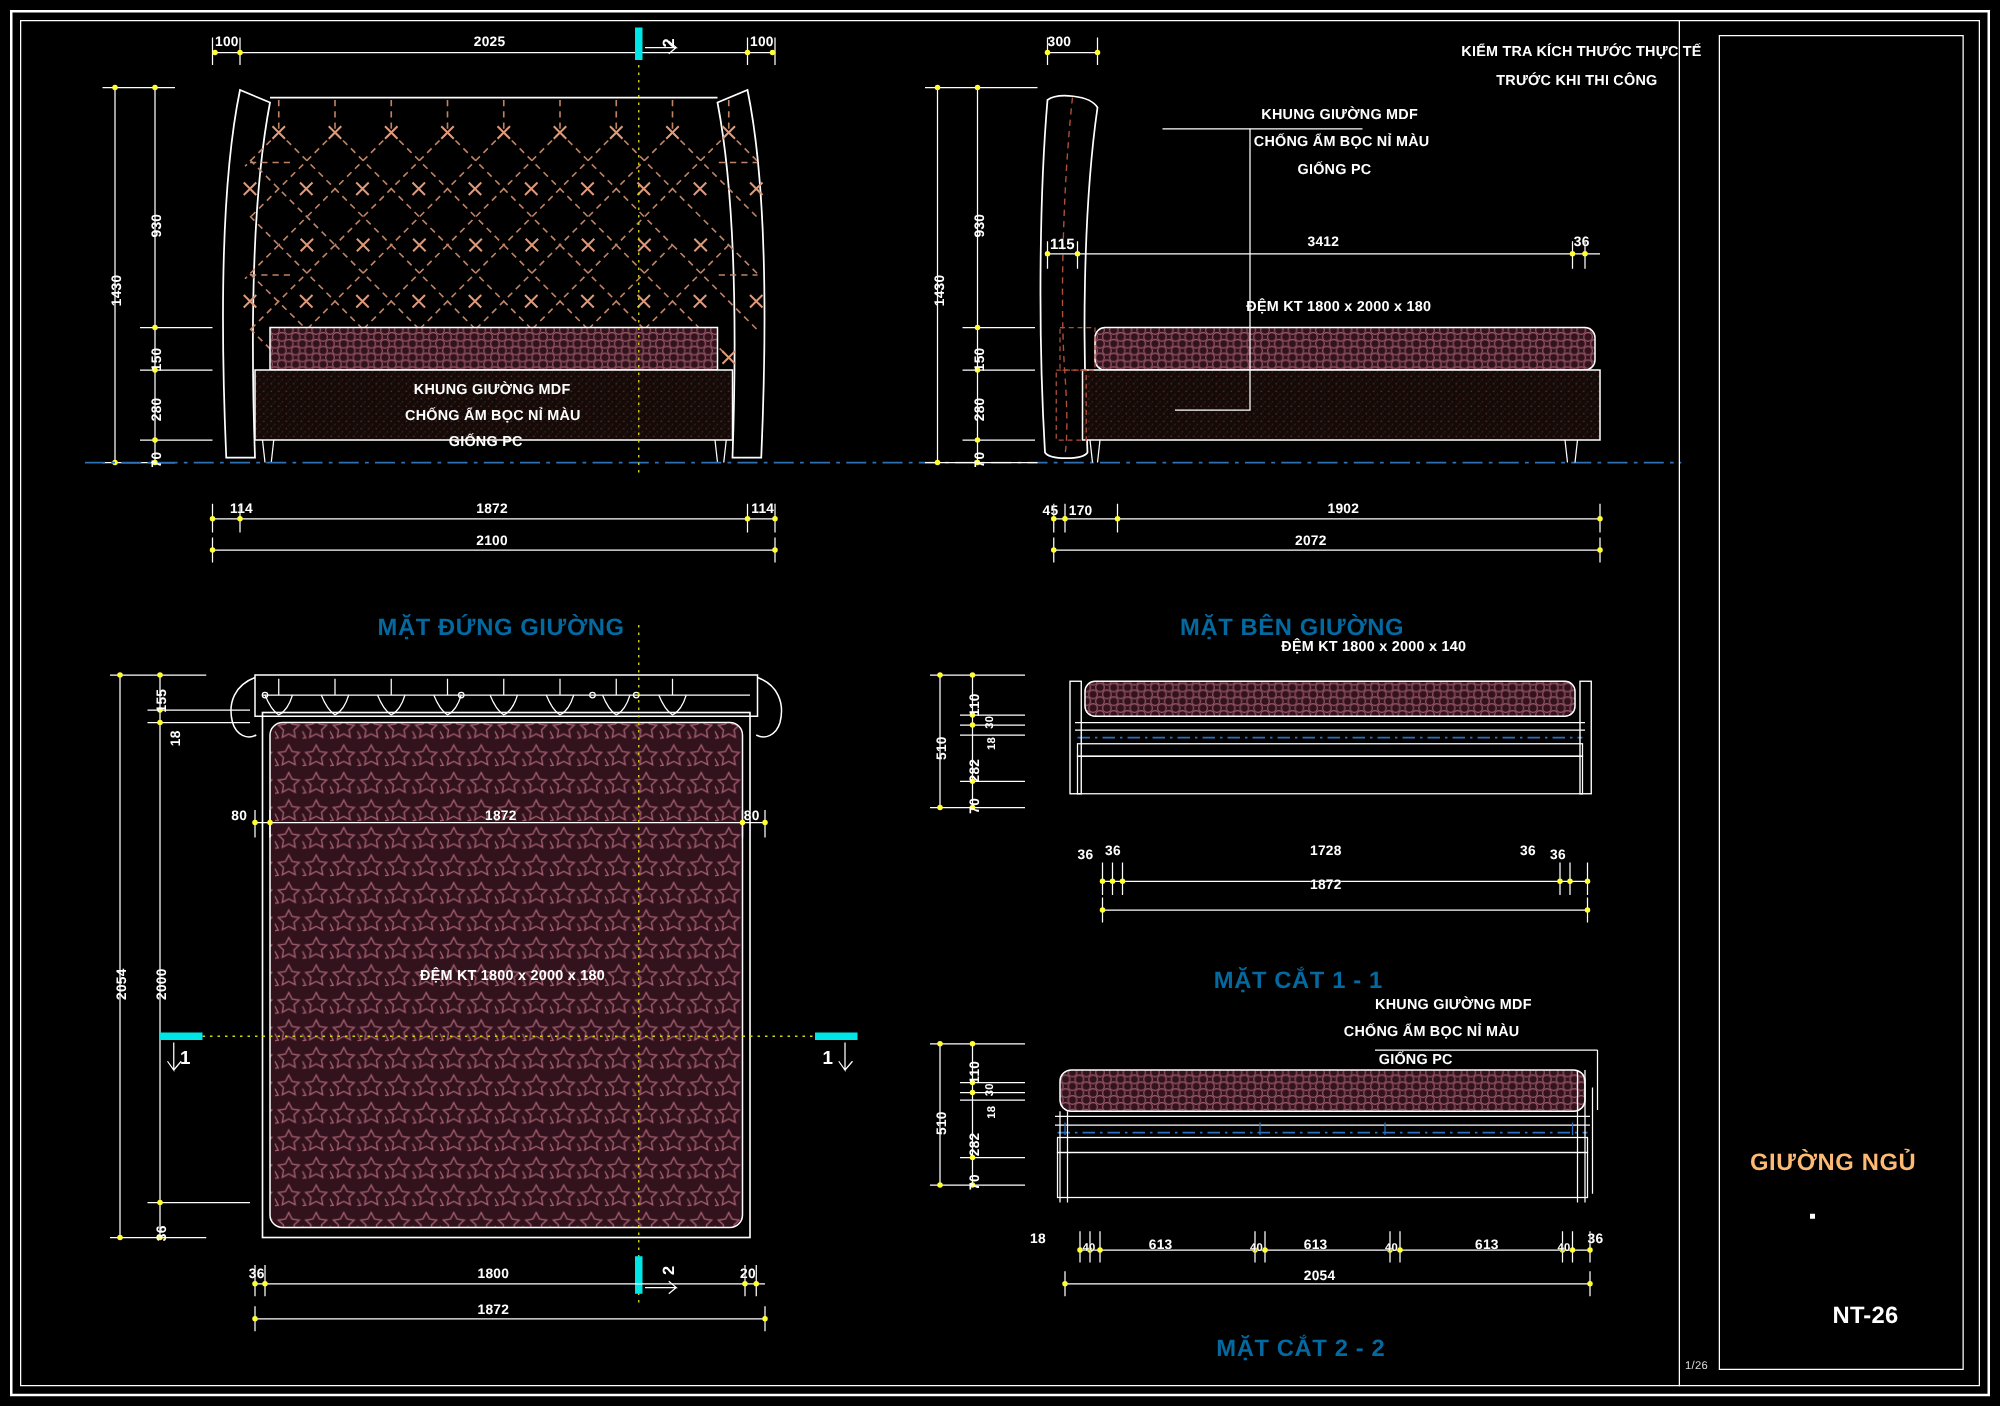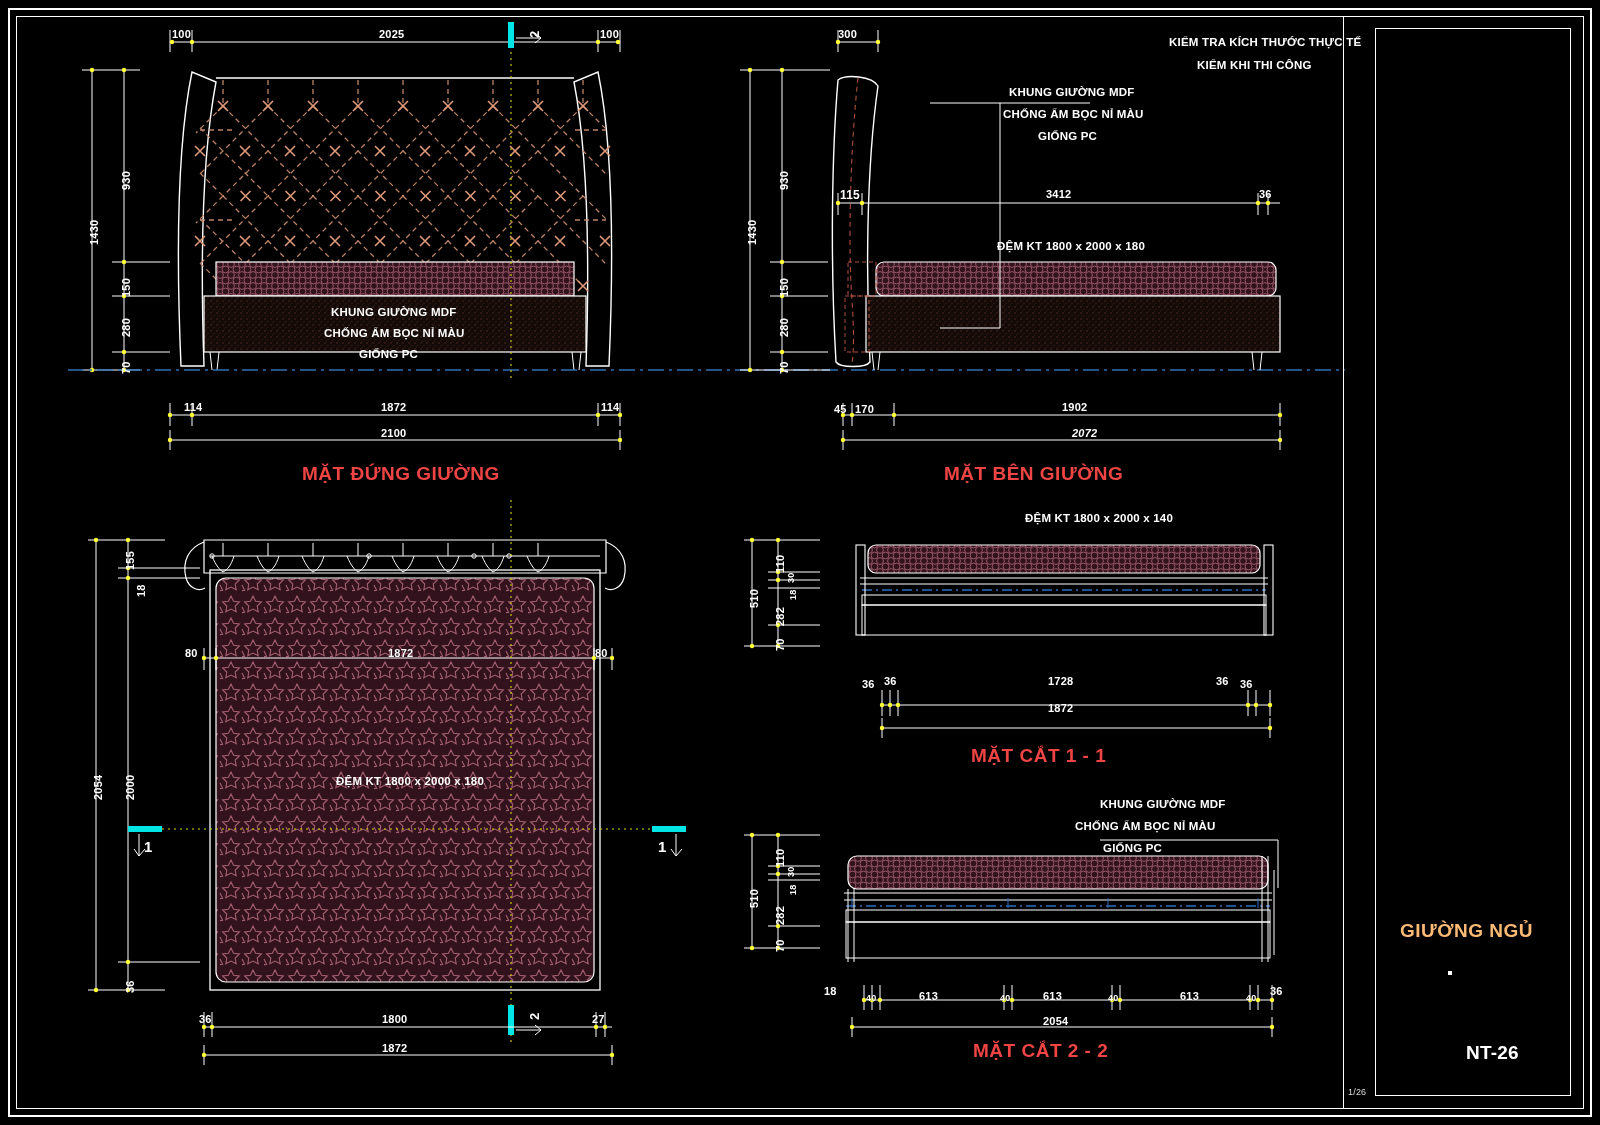--- a/index.html
+++ b/index.html
@@ -8,21 +8,21 @@
   #sheet{position:relative;width:1600px;height:1125px;background:#000;}
   .frame-outer{position:absolute;left:8px;top:8px;width:1584px;height:1109px;border:2px solid #fff;box-sizing:border-box;}
   .frame-inner{position:absolute;left:16px;top:16px;width:1568px;height:1093px;border:1px solid #fff;box-sizing:border-box;}
   .tb-col{position:absolute;left:1343px;top:16px;width:241px;height:1093px;border-left:1px solid #fff;box-sizing:border-box;}
   .tb-box{position:absolute;left:1375px;top:28px;width:196px;height:1068px;border:1px solid #ffffff;box-sizing:border-box;}
   svg{position:absolute;left:0;top:0;overflow:visible;}
   .lbl{position:absolute;color:#fff;font-family:"Liberation Sans",sans-serif;white-space:nowrap;letter-spacing:.2px;}
   .dimtxt{font-size:11px;color:#ffffff;font-weight:bold;text-shadow:0 0 1px #000;}
   .dimtxt-v{font-size:11px;color:#ffffff;font-weight:bold;transform:rotate(-90deg);transform-origin:left top;}
   .note{font-size:11.5px;font-weight:bold;color:#fff;}
-  .title-view{font-size:19px;font-weight:bold;color:#ef4444;letter-spacing:.5px;}
+  .title-view{font-size:19px;font-weight:bold;color:#0369a1;letter-spacing:.5px;margin-top:29px;}
   .sect-num{font-size:15px;font-weight:bold;color:#fff;}
   .tb-title{font-size:19px;font-weight:bold;color:#fdba74;letter-spacing:.5px;}
   .tb-code{font-size:19px;font-weight:bold;color:#fff;}
   .tb-scale{font-size:9px;color:#ddd;margin-top:44px;}
   .wm{position:absolute;color:rgba(255,255,255,0.085);font-weight:bold;font-family:"Liberation Sans",sans-serif;letter-spacing:2px;}
 </style>
 </head>
 <body>
 
 <div id="sheet">
@@ -500,21 +500,21 @@
         <circle cx="1272" cy="1000" r="2.2" fill="#ffff33"></circle>
       <line x1="852" y1="1027" x2="1272" y2="1027" stroke="#ffffff" stroke-width="1"></line>
       <line x1="852" y1="1017" x2="852" y2="1037" stroke="#ffffff" stroke-width="1"></line>
       <line x1="1272" y1="1017" x2="1272" y2="1037" stroke="#ffffff" stroke-width="1"></line>
       <circle cx="852" cy="1027" r="2.2" fill="#ffff33"></circle>
         <circle cx="1272" cy="1027" r="2.2" fill="#ffff33"></circle>
     </g>
   </svg>
 
   <div class="lbl note" style="left:1133px;top:36px;padding-left:36px;">KIỂM TRA KÍCH THƯỚC THỰC TẾ</div>
-  <div class="lbl note" style="left:1197px;top:59px;">KIỂM KHI THI CÔNG</div>
+  <div class="lbl note" style="left:1197px;top:59px;">TRƯỚC KHI THI CÔNG</div>
 
   <div class="lbl dimtxt" style="left:172px;top:28px;">100</div>
   <div class="lbl dimtxt" style="left:379px;top:28px;">2025</div>
   <div class="lbl dimtxt" style="left:600px;top:28px;">100</div>
 
   <div class="lbl dimtxt-v" style="left:88px;top:245px;">1430</div>
   <div class="lbl dimtxt-v" style="left:120px;top:190px;">930</div>
   <div class="lbl dimtxt-v" style="left:120px;top:297px;">150</div>
   <div class="lbl dimtxt-v" style="left:120px;top:337px;">280</div>
   <div class="lbl dimtxt-v" style="left:120px;top:374px;">70</div>
@@ -546,21 +546,21 @@
 
   <div class="lbl dimtxt" style="left:840px;top:188px;font-size:12px;">115</div>
   <div class="lbl dimtxt" style="left:1046px;top:188px;">3412</div>
   <div class="lbl dimtxt" style="left:1259px;top:188px;">36</div>
 
   <div class="lbl note" style="left:997px;top:240px;">ĐỆM KT 1800 x 2000 x 180</div>
 
   <div class="lbl dimtxt" style="left:834px;top:403px;">45</div>
   <div class="lbl dimtxt" style="left:855px;top:403px;">170</div>
   <div class="lbl dimtxt" style="left:1062px;top:401px;">1902</div>
-  <div class="lbl dimtxt" style="left:1072px;top:427px;font-style:italic;">2072</div>
+  <div class="lbl dimtxt" style="left:1036px;top:427px;">2072</div>
 
   <div class="lbl title-view" style="left:944px;top:463px;">MẶT BÊN GIƯỜNG</div>
 
   <div class="lbl dimtxt-v" style="left:92px;top:800px;">2054</div>
   <div class="lbl dimtxt-v" style="left:124px;top:570px;">155</div>
   <div class="lbl dimtxt-v" style="left:135px;top:597px;">18</div>
   <div class="lbl dimtxt-v" style="left:124px;top:800px;">2000</div>
   <div class="lbl dimtxt-v" style="left:124px;top:993px;">36</div>
 
   <div class="lbl dimtxt" style="left:185px;top:647px;">80</div>
@@ -568,21 +568,21 @@
   <div class="lbl dimtxt" style="left:595px;top:647px;">80</div>
 
   <div class="lbl note" style="left:336px;top:775px;">ĐỆM KT 1800 x 2000 x 180</div>
 
   <div class="lbl sect-num" style="left:144px;top:838px;">1</div>
   <div class="lbl sect-num" style="left:658px;top:838px;">1</div>
   <div class="lbl dimtxt-v" style="left:527px;top:1020px;font-size:13px;">2</div>
 
   <div class="lbl dimtxt" style="left:199px;top:1013px;">36</div>
   <div class="lbl dimtxt" style="left:382px;top:1013px;">1800</div>
-  <div class="lbl dimtxt" style="left:592px;top:1013px;">27</div>
+  <div class="lbl dimtxt" style="left:592px;top:1013px;">20</div>
   <div class="lbl dimtxt" style="left:382px;top:1042px;">1872</div>
 
   <div class="lbl dimtxt-v" style="left:748px;top:608px;">510</div>
   <div class="lbl dimtxt-v" style="left:774px;top:573px;">110</div>
   <div class="lbl dimtxt-v" style="left:786px;top:583px;font-size:9px;">30</div>
   <div class="lbl dimtxt-v" style="left:788px;top:600px;font-size:9px;">18</div>
   <div class="lbl dimtxt-v" style="left:774px;top:626px;">282</div>
   <div class="lbl dimtxt-v" style="left:774px;top:651px;">70</div>
 
   <div class="lbl note" style="left:1025px;top:512px;">ĐỆM KT 1800 x 2000 x 140</div>

